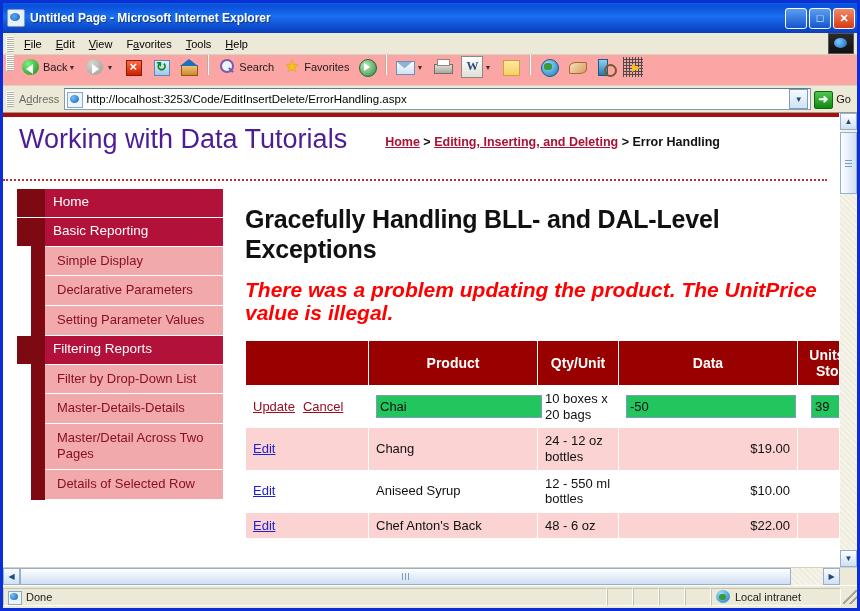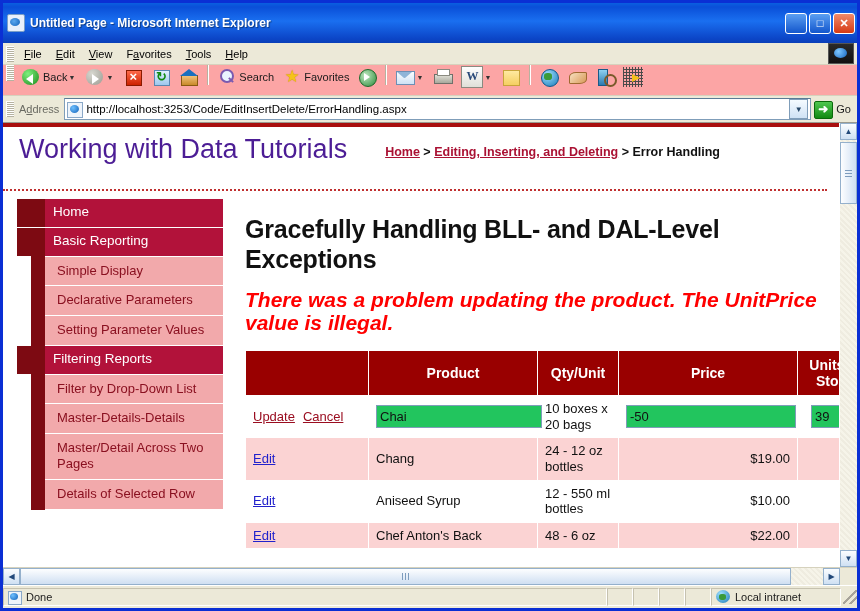--- a/index.html
+++ b/index.html
@@ -14,21 +14,21 @@
     position: relative;
     box-sizing: border-box;
     border: 3px solid #0a2fd4;
     background: #ece9d8;
     display: flex;
     flex-direction: column;
   }
 
   
   .titlebar {
-    height: 40px;
+    height: 30px;
     background: linear-gradient(180deg,#0a5fe0 0%,#0a4fd8 10%,#1a6ff0 45%,#0c46c8 88%,#0a3fb8 100%);
     display: flex; align-items: center;
     padding: 0 2px 0 4px;
     flex: 0 0 auto;
   }
   .title-icon {
     width: 16px; height: 16px;
     background: #e8f0fb;
     border: 1px solid #7a9ec8;
     border-radius: 2px;
@@ -502,21 +502,21 @@
           <div class="main">
             <h1>Gracefully Handling BLL- and DAL-Level Exceptions</h1>
             <div class="errmsg">There was a problem updating the product. The UnitPrice value is illegal.</div>
 
             <table class="grid">
               <thead>
                 <tr>
                   <th class="c-cmd"></th>
                   <th class="c-prod">Product</th>
                   <th class="c-qty">Qty/Unit</th>
-                  <th class="c-price">Price</th>
+                  <th class="c-price">Data</th>
                   <th class="c-stock">Units In Stock</th>
                 </tr>
               </thead>
               <tbody>
                 <tr class="editrow">
                   <td class="c-cmd">
                     <a href="#" class="link-cmd">Update</a><span class="cmdgap"></span><a href="#" class="link-cmd">Cancel</a>
                   </td>
                   <td class="c-prod">
                     <input class="fld f-prod" type="text" value="Chai" style="">

